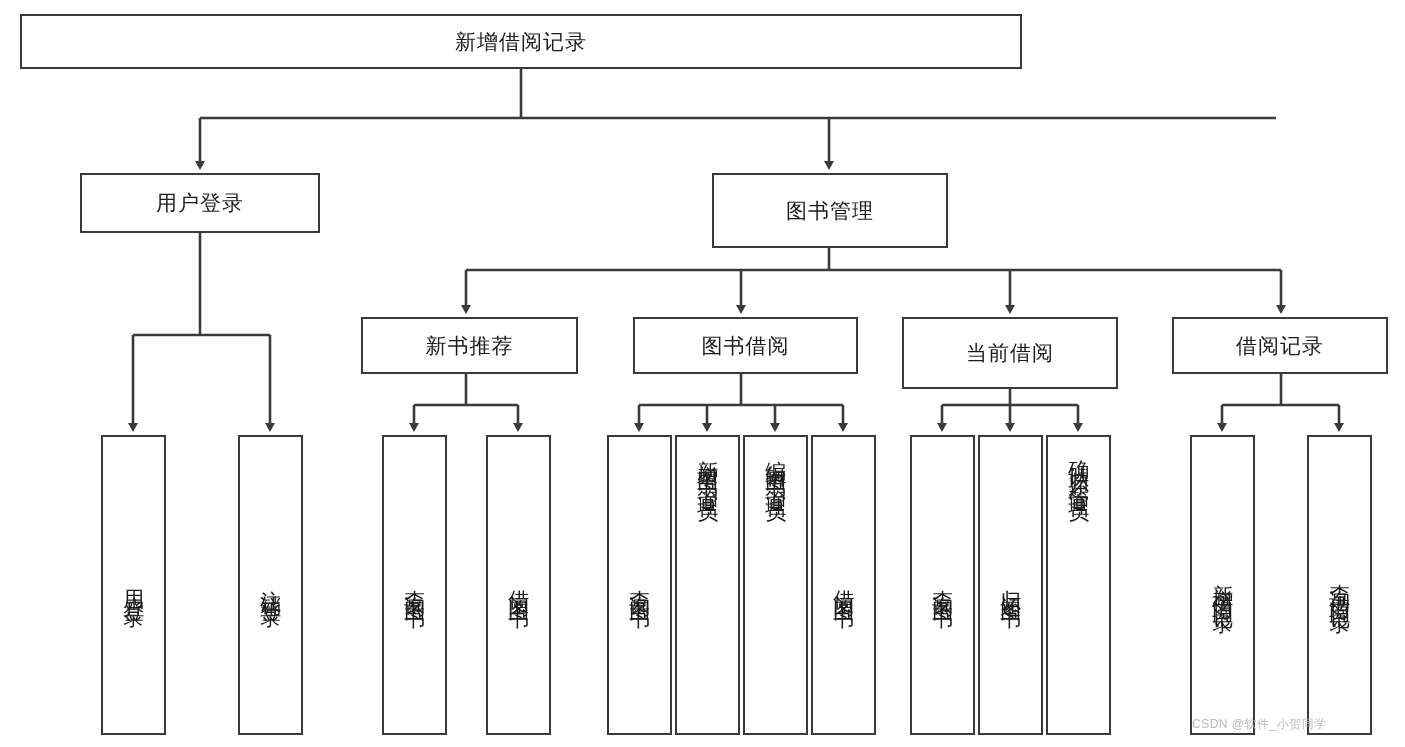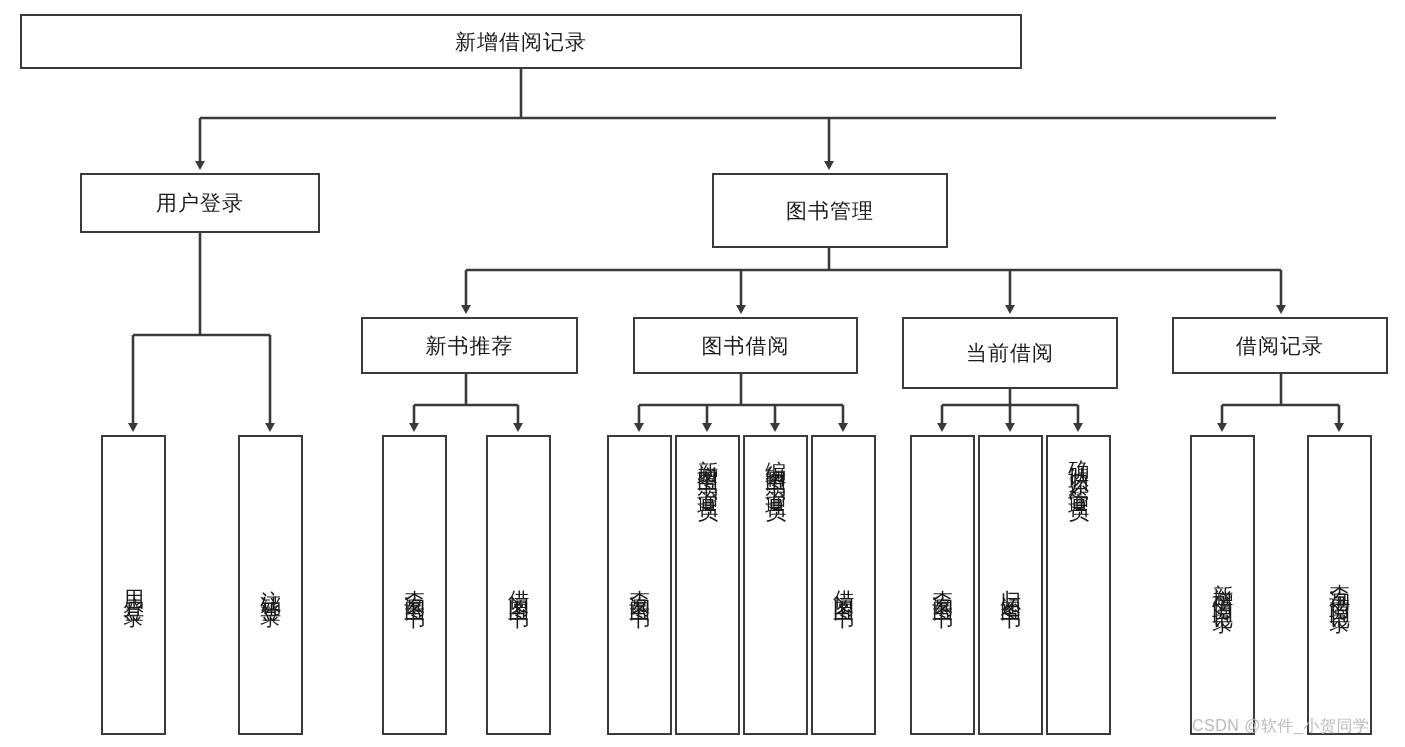--- a/index.html
+++ b/index.html
@@ -54,21 +54,21 @@
     letter-spacing: 6px;
     line-height: 1.25;
     white-space: nowrap;
   }
   .node-v.centered {
     align-items: center;
     padding-top: 0;
   }
   .watermark {
     position: absolute;
-    font-size: 16px;
+    font-size: 12px;
     color: #b9b9b9;
     white-space: nowrap;
     letter-spacing: 0.5px;
   }
 </style>
 </head>
 <body>
 
 <div id="diagram-root">
 

